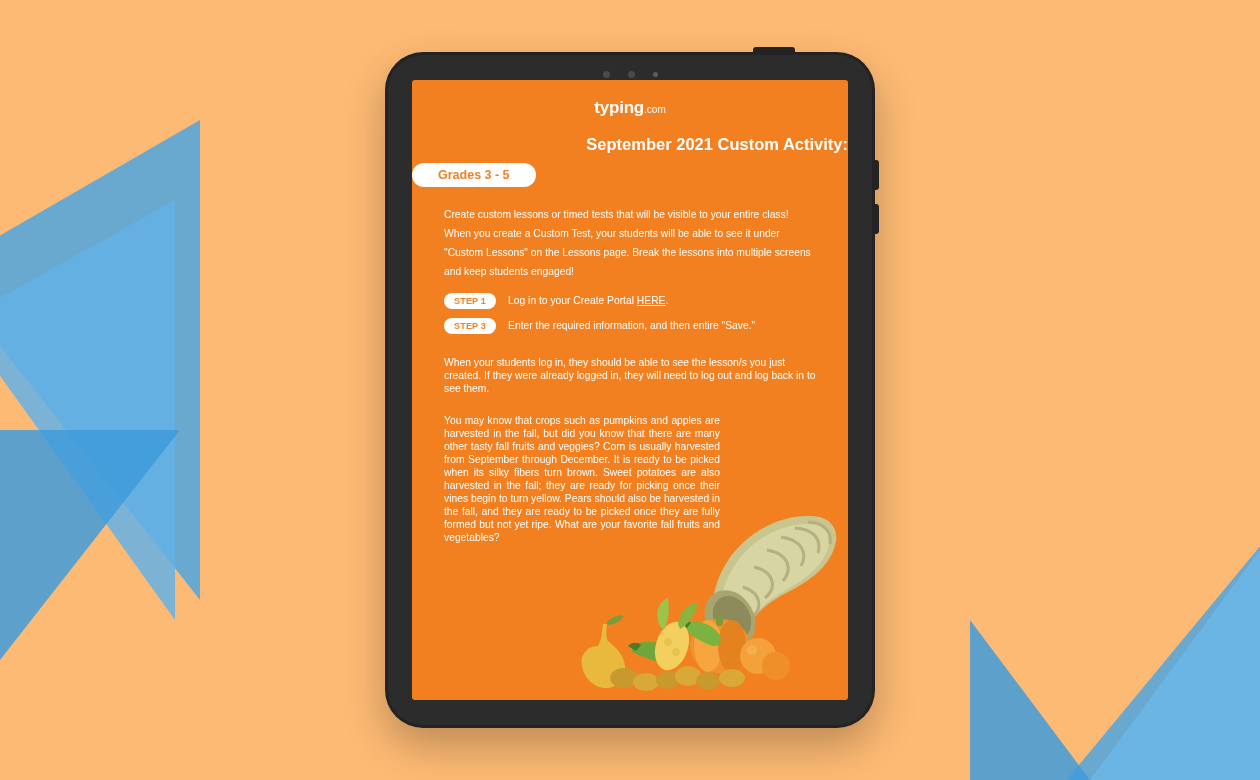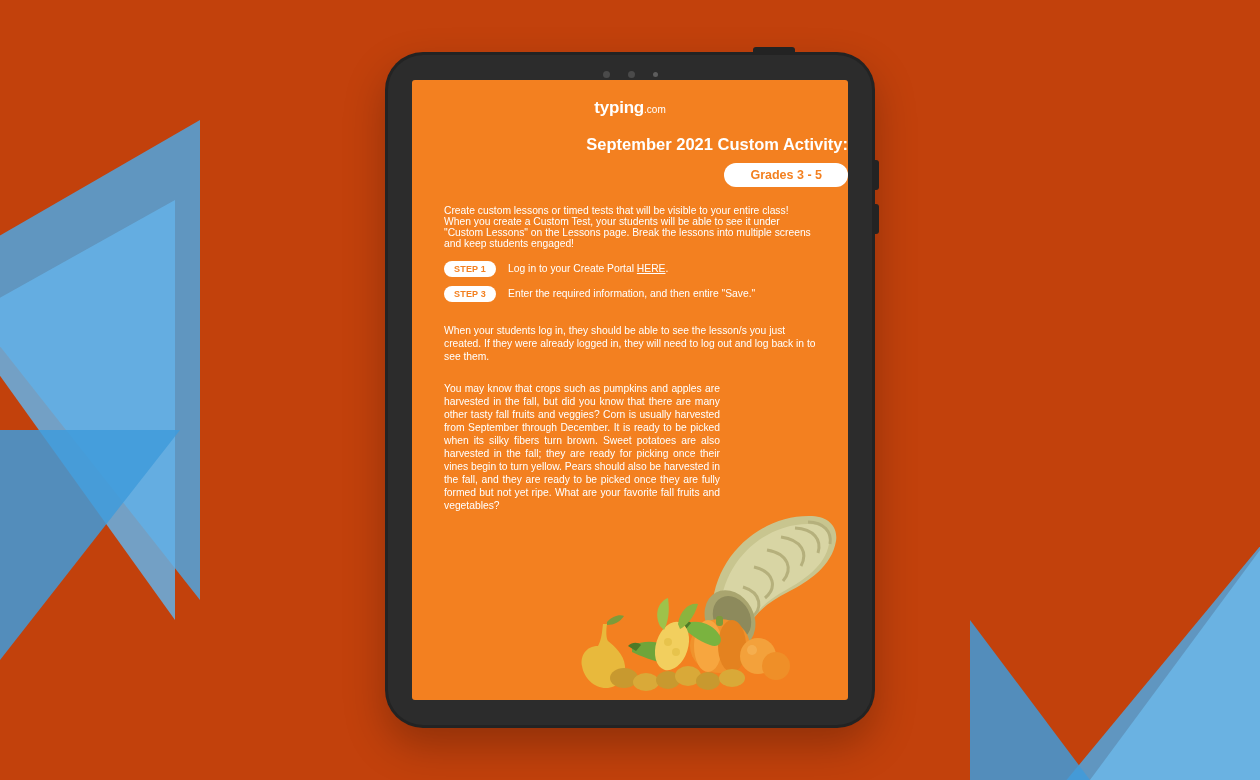--- a/index.html
+++ b/index.html
@@ -11,21 +11,21 @@
     height: 780px;
     overflow: hidden;
     font-family: "Liberation Sans", sans-serif;
     background: #2a8fd4;
   }
 
   
   .bg {
     position: absolute;
     inset: 0;
-    background: #c2410c;
+    background: #fdba74;
     overflow: hidden;
   }
   .bg-shape {
     position: absolute;
     opacity: 0.85;
   }
   .shape-left-1 {
     left: -60px;
     top: 120px;
     width: 0; height: 0;
@@ -170,37 +170,37 @@
   .title {
     text-align: right;
     color: #ffffff;
     font-size: 16.5px;
     font-weight: bold;
     margin-top: 17px;
   }
 
   .grade-pill-wrap {
     display: flex;
-    justify-content: flex-end;
+    justify-content: flex-start;
     margin-top: 9px;
   }
   .grade-pill {
     background: #ffffff;
     color: #f38020;
     font-weight: bold;
     font-size: 12.5px;
     padding: 5px 26px;
     border-radius: 20px;
   }
 
   .intro {
     margin: 18px 32px 0 32px;
     color: #ffffff;
     font-size: 10.3px;
-    line-height: 11px;
+    line-height: 19px;
   }
 
   .steps {
     margin: 12px 32px 0 32px;
   }
   .step-row {
     display: flex;
     align-items: flex-start;
     margin-bottom: 9px;
   }

